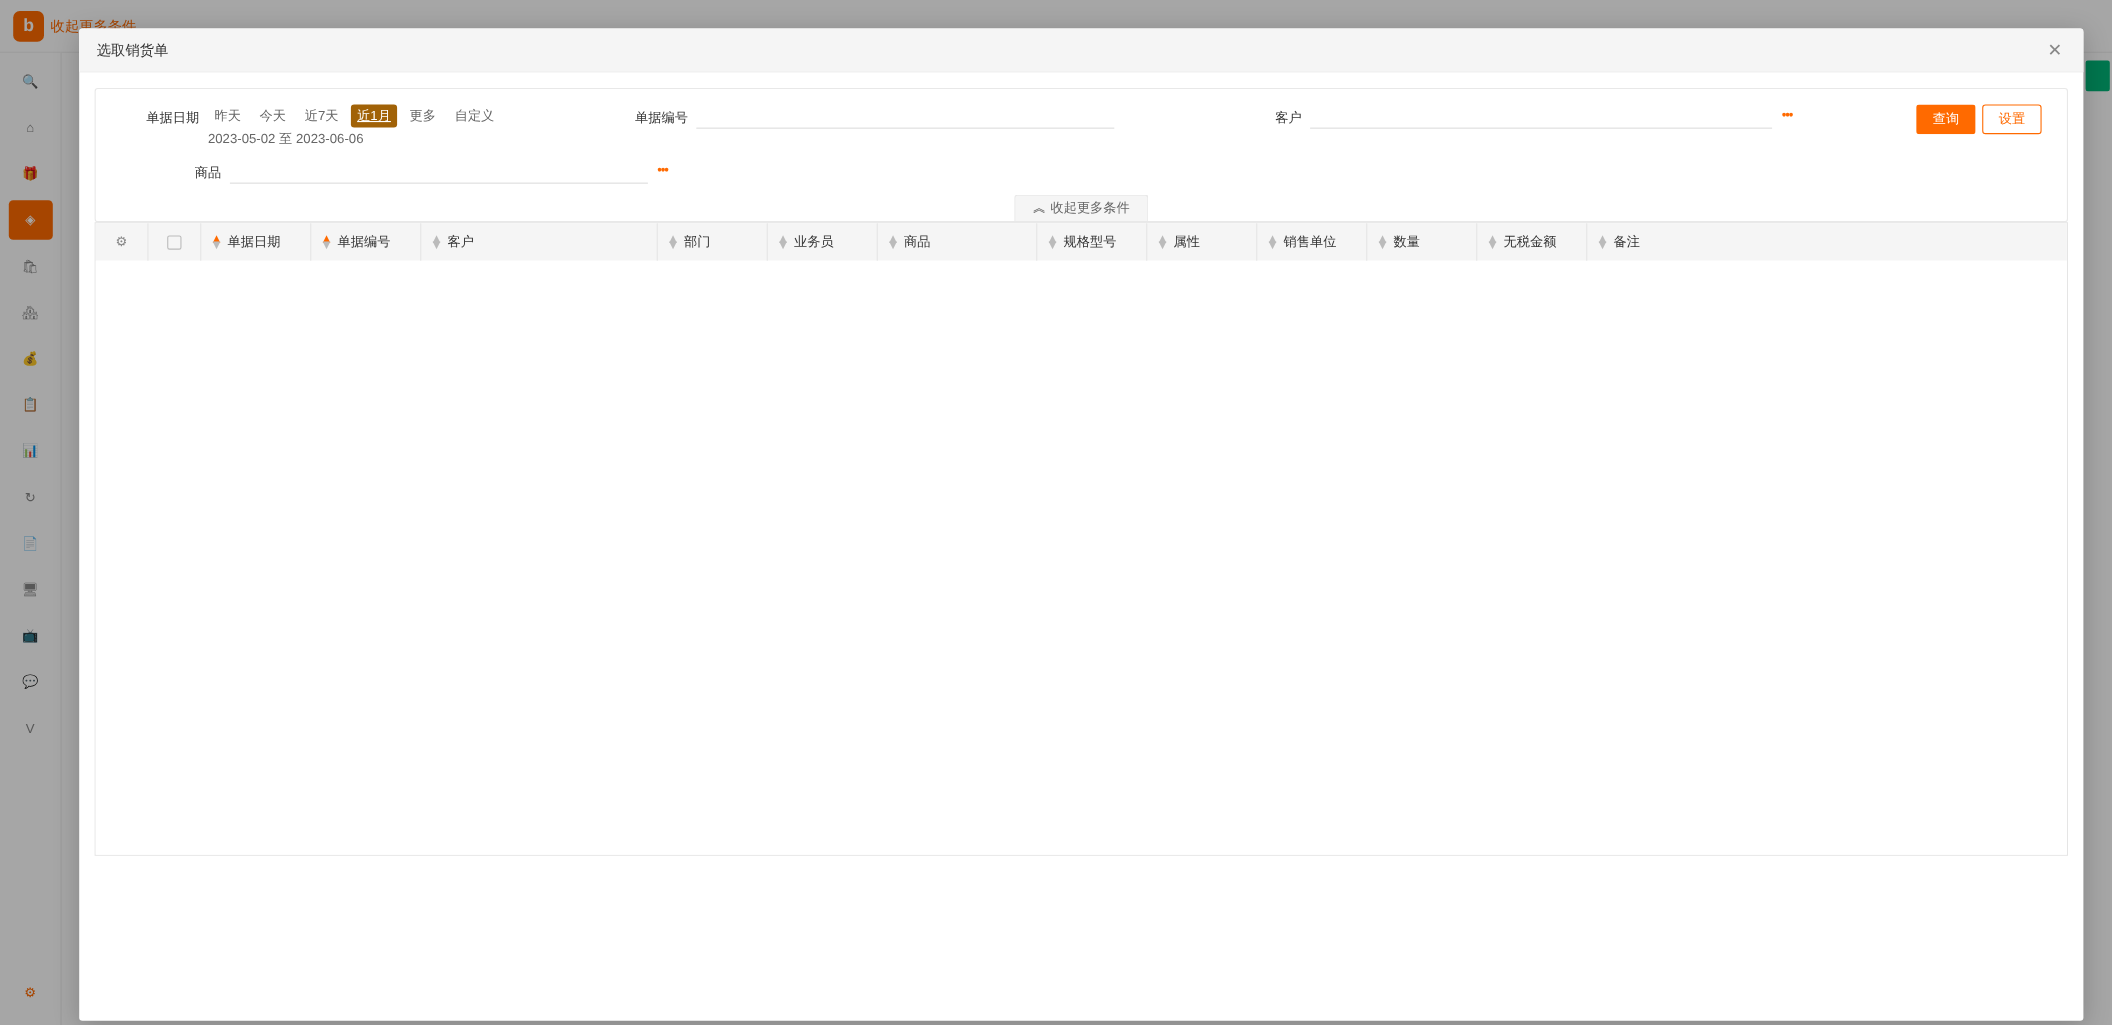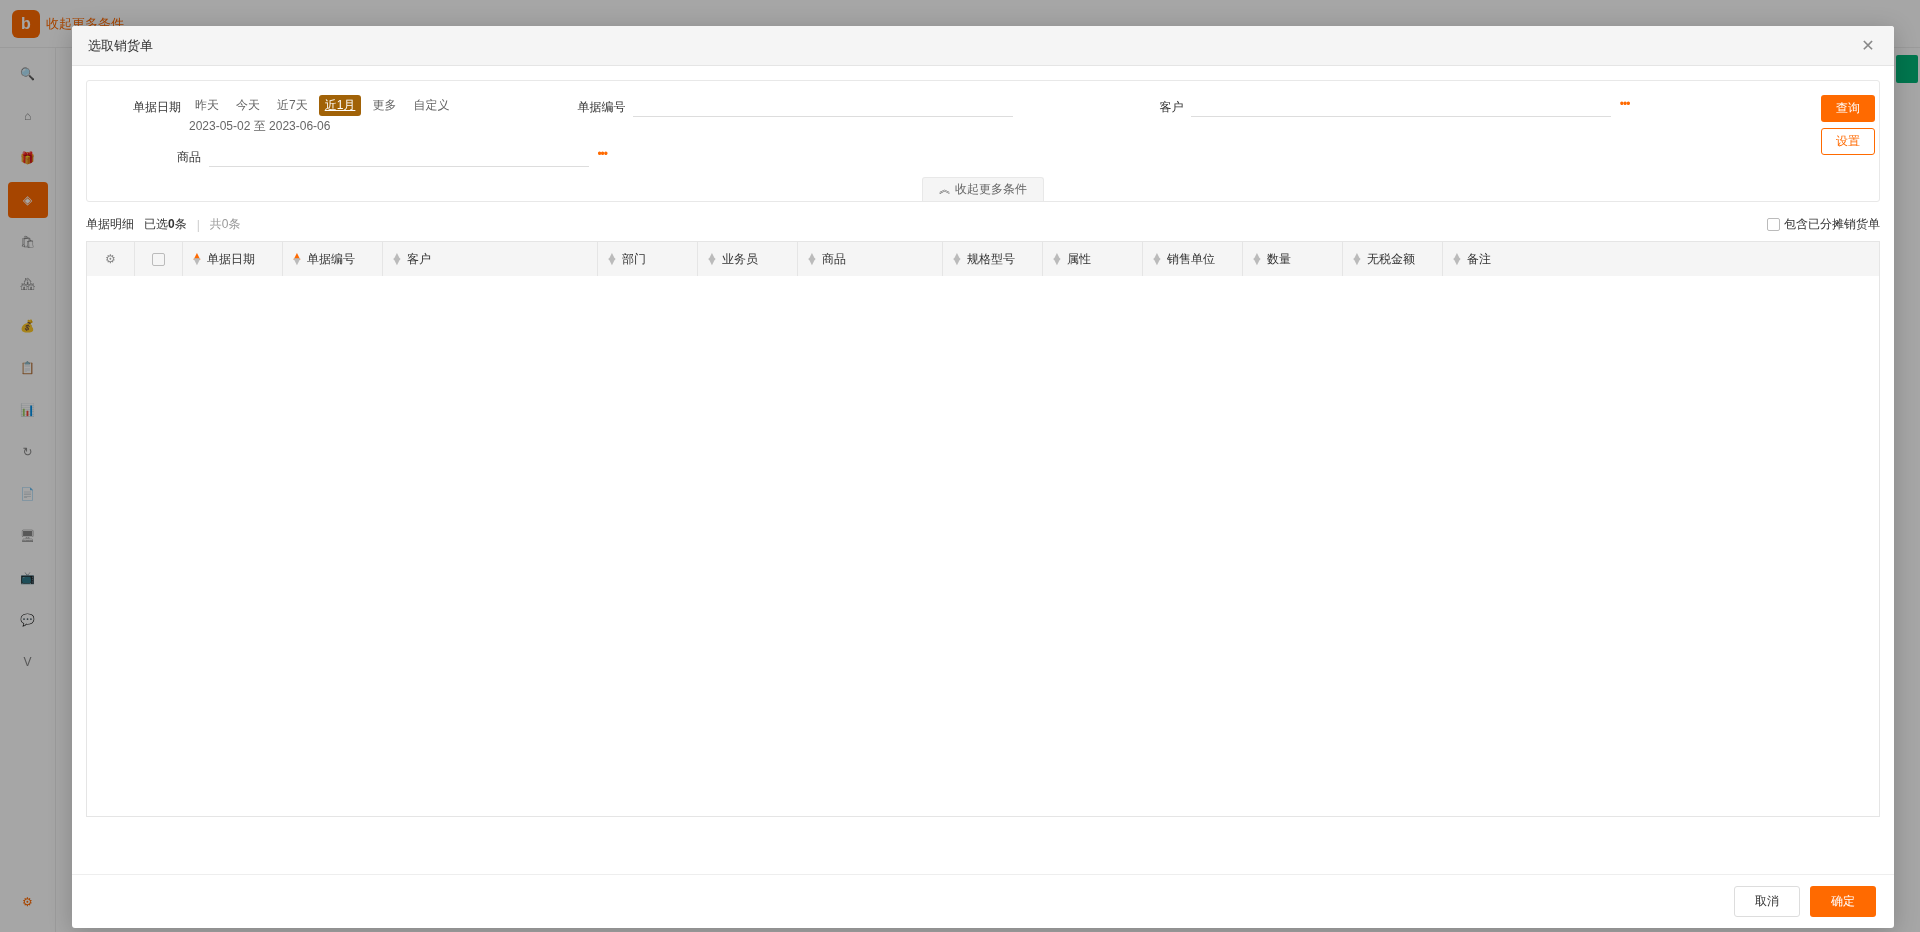--- a/index.html
+++ b/index.html
@@ -36,21 +36,21 @@
 .filter-item { display:flex; align-items:flex-start; margin-right:40px; }
 .filter-label { width:70px; text-align:right; color:#333; padding-top:4px; margin-right:8px; }
 .date-group { display:flex; flex-direction:column; }
 .date-tabs { display:flex; gap:5px; }
 .date-tab { padding:2px 6px; color:#666; cursor:pointer; border-radius:3px; }
 .date-tab.active { background:#a16207; color:#fff;text-decoration:underline; }
 .date-range { color:#666; margin-top:2px; }
 .text-input { border:none; border-bottom:1px solid #ddd; width:380px; height:22px; outline:none; background:transparent; }
 .input-wrap { position:relative; display:inline-block; }
 .input-more { position:absolute; right:-18px; top:2px; color:#ff6a00; cursor:pointer; letter-spacing:-1px; }
-.filter-actions { position:absolute; right:4px; top:14px; display:flex; flex-direction:column; gap:6px; }
+.filter-actions { position:absolute; right:23px; top:14px; display:flex; flex-direction:row; gap:6px; }
 .btn { padding:4px 14px; border-radius:3px; cursor:pointer; text-align:center; border:1px solid transparent; }
 .btn-primary { background:#ff6a00; color:#fff; }
 .btn-outline { background:#fff; color:#ff6a00; border-color:#ff6a00; }
 .collapse-bar { text-align:center; margin-top:4px; }
 .collapse-btn { display:inline-flex; align-items:center; gap:4px; background:#f5f5f5; padding:3px 16px; border-radius:3px 3px 0 0; color:#666; cursor:pointer; border:1px solid #e8e8e8; border-bottom:none;}
 
 .detail-bar { display:flex; align-items:center; justify-content:space-between; margin:14px 0 8px 0; }
 .detail-left { display:flex; align-items:center; gap:10px; color:#333; }
 .detail-left .sep { color:#ccc; }
 .detail-count { color:#333; }
@@ -172,34 +172,20 @@
       </div>
 
       <div class="collapse-bar">
         <div class="collapse-btn">
           <span>︽</span>
           <span>收起更多条件</span>
         </div>
       </div>
     </div>
 
-    <div class="detail-bar">
-      <div class="detail-left">
-        <span style="font-weight:500">单据明细</span>
-        <span class="detail-count">
-          <span>已选</span><b>0</b><span>条</span>
-        </span>
-        <span class="sep">|</span>
-        <span class="detail-total">共0条</span>
-      </div>
-      <label class="check-wrap">
-        <span class="chk"></span>
-        <span>包含已分摊销货单</span>
-      </label>
-    </div>
 
     <div class="table-wrap">
       <div class="thead">
         <div class="th th-gear">⚙</div>
         <div class="th th-check">
             <span class="chk"></span>
           </div>
         <div class="th w-date">
             <span class="sort">
               <span class="up">▲</span>
@@ -285,17 +271,13 @@
             <span>备注</span>
           </div>
       </div>
       <div class="table-body"></div>
     </div>
     <div class="h-scroll">
         <div class="h-scroll-inner"></div>
       </div>
   </div>
 
-  <div class="modal-footer">
-    <div class="btn btn-default">取消</div>
-    <div class="btn btn-confirm">确定</div>
-  </div>
 </div>
 
 </body></html>

